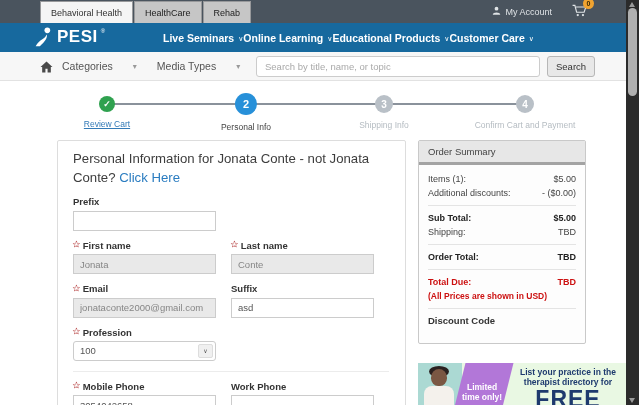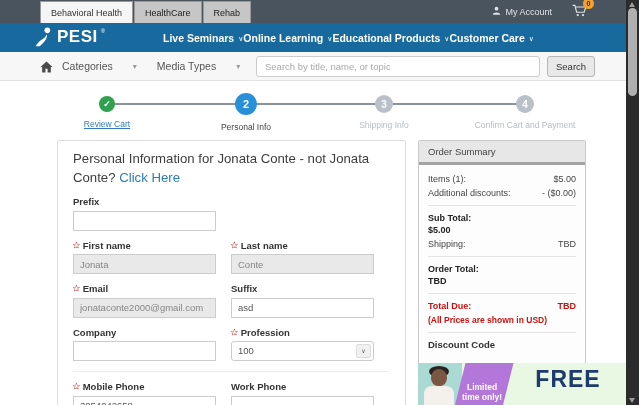--- a/index.html
+++ b/index.html
@@ -56,21 +56,21 @@
   .step-label { display:block; margin-top:7px; font-size:8.5px; }
   .step-label.link { color:#337ab7; text-decoration:underline; cursor:pointer; }
   .step-label.current { color:#444; }
   .step-label.muted { color:#b5bcc2; }
 
   
   .form-panel { position:absolute; left:57px; top:140px; width:349px; height:290px;
                 background:#fff; border:1px solid #ddd; border-radius:2px; padding:8px 16px 0 15px; }
   .form-heading { font-size:13.2px; color:#3d3d3d; line-height:1.45; width:322px; }
   .form-heading a { color:#2a7cc0; text-decoration:none; cursor:pointer; }
-  .f-label { display:flex; align-items:flex-end; gap:3px; font-size:9.5px; font-weight:bold; color:#333; margin-top:9px; margin-bottom:3px; }
+  .f-label { display:flex; align-items:center; gap:3px; font-size:9.5px; font-weight:bold; color:#333; margin-top:9px; margin-bottom:3px; }
   .req { color:#b03030; font-size:8px; line-height:10px; }
   .f-input { width:100%; height:20px; border:1px solid #ccc; border-radius:0; padding:0 6px;
              font-size:9.5px; color:#555; background:#fff; font-family:"Liberation Sans", sans-serif; }
   .f-input.disabled { background:#e9e9e9; color:#868686; }
   .half { width:143px; }
   .row2 { display:flex; gap:15px; }
   .col { width:143px; }
   .select { position:relative; width:100%; height:20px; border:1px solid #ccc; border-radius:3px;
             font-size:9.5px; color:#555; background:#fff; display:flex; align-items:center; padding:0 6px; cursor:pointer; }
   .select .sel-btn { position:absolute; right:2px; top:2px; bottom:2px; width:15px; background:#f0f0f0;
@@ -78,21 +78,21 @@
             font-size:6px; color:#555; }
   .form-hr { border:none; border-top:1px solid #ececec; margin:10px 0 0 0; }
 
   
   .summary { position:absolute; left:418px; top:140px; width:168px; background:#fdfdfd;
              border:1px solid #c9c9c9; border-radius:2px; }
   .summary-header { background:#e7e7e7; border-bottom:3px solid #a3a3a3; padding:5px 9px; font-size:9.5px; color:#444; }
   .summary-body { padding:8px 0 12px 0; }
   .os-row { display:flex; justify-content:space-between; padding:0 9px; font-size:9px; color:#444;
             line-height:12px; margin-bottom:2px; }
-  .os-row.bold { font-weight:bold; color:#222;flex-direction:column; }
+  .os-row.bold { font-weight:bold; color:#222; }
   .os-row.red { font-weight:bold; color:#c11; margin-top:6px; }
   .os-note { padding:0 9px; font-size:8.5px; font-weight:bold; color:#c11; line-height:12px; }
   .os-hr { border:none; border-top:1px solid #e4e4e4; margin:6px 9px; }
   .dc-label { padding:0 9px; font-size:9.5px; font-weight:bold; color:#333; margin:4px 0 5px 0; }
   .dc-row { display:flex; gap:4px; padding:0 9px; align-items:center; }
   .dc-input { flex:1; height:20px; border:1px solid #ccc; border-radius:3px; padding:0 6px;
               font-size:9.5px; color:#999; font-family:"Liberation Sans", sans-serif; }
   .apply-btn { height:22px; padding:0 7px; font-size:9.5px; color:#333; background:#e3e3e3;
                border:2px solid #7a7a7a; border-radius:3px; cursor:pointer; font-family:"Liberation Sans", sans-serif; }
 
@@ -268,26 +268,20 @@
         <div class="f-label">
           <span>Suffix</span>
         </div>
         <input class="f-input" type="text" value="asd" style="">
       </div>
     </div>
 
     <div class="row2">
       <div class="col">
         <div class="f-label">
-          <span>Company</span>
-        </div>
-        <input class="f-input" type="text" value="" style="">
-      </div>
-      <div class="col">
-        <div class="f-label">
           <span class="req">✩</span>
           <span>Profession</span>
         </div>
         <div class="select">
           <span>100</span>
           <span class="sel-btn">∨</span>
         </div>
       </div>
     </div>
 
@@ -353,20 +347,24 @@
   <div class="ad">
     <div class="ad-photo">
       <div class="ph-hair"></div>
       <div class="ph-head"></div>
       <div class="ph-body"></div>
     </div>
     <div class="ad-ribbon">
       <span>Limited time only!</span>
     </div>
     <div class="ad-text">
+      <div class="ad-headline">
+        <div>List your practice in the</div>
+        <div>therapist directory for</div>
+      </div>
       <div class="ad-free">FREE</div>
     </div>
   </div>
 
   <div class="scrollbar">
     <div class="sb-up"></div>
     <div class="sb-thumb"></div>
     <div class="sb-down"></div>
   </div>
 

